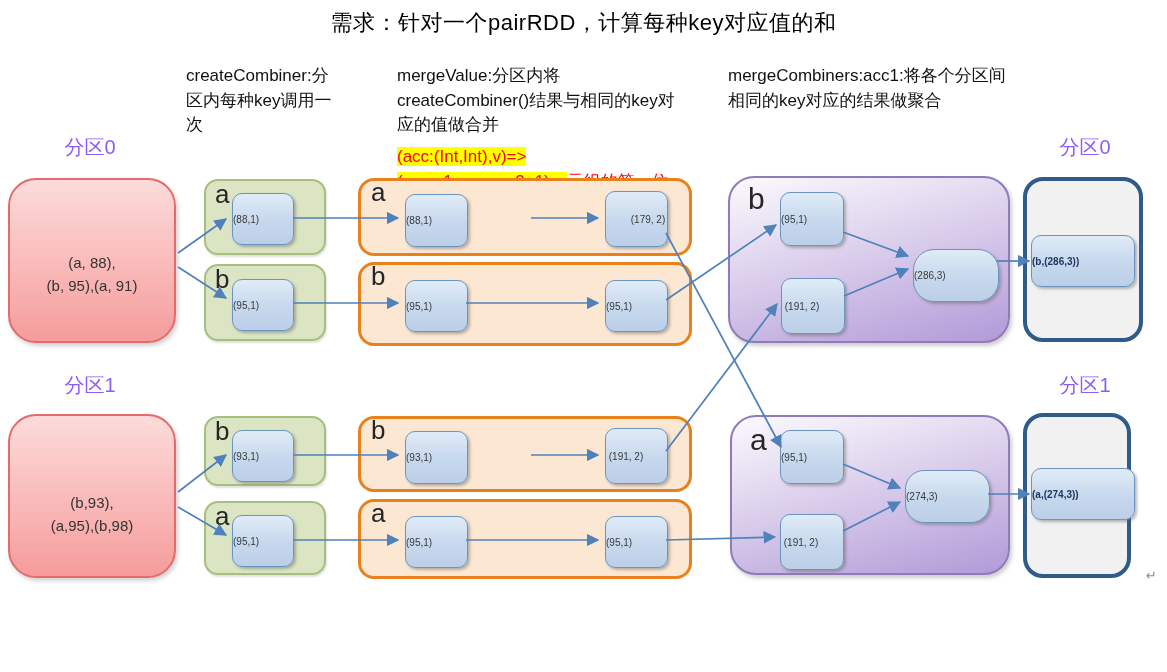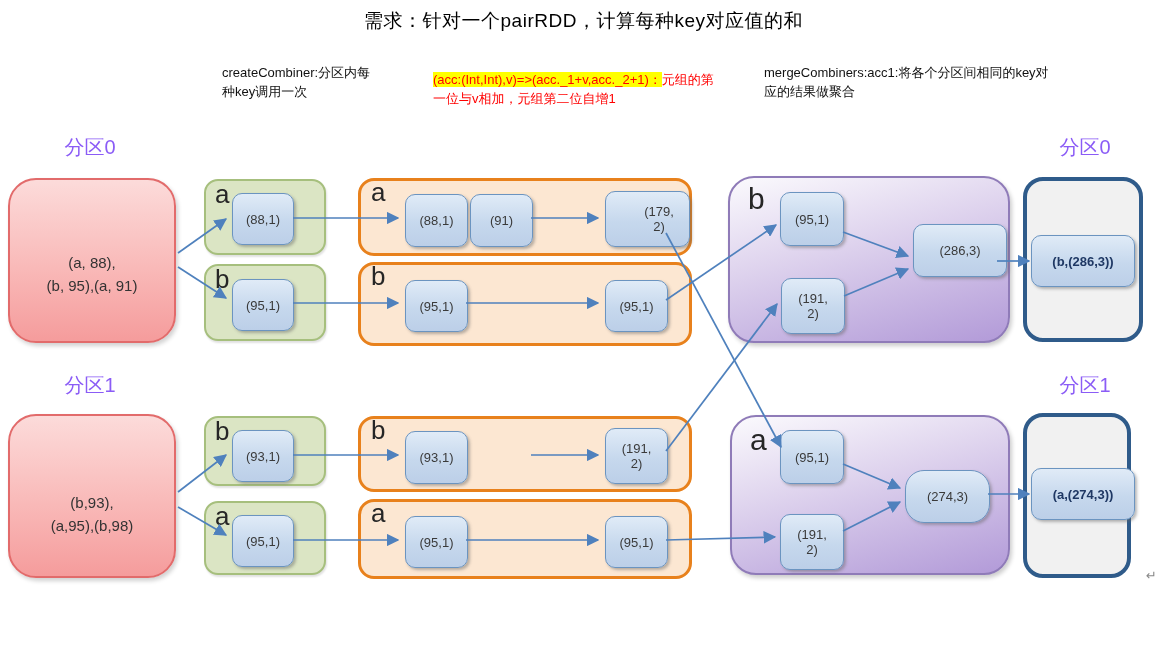--- a/index.html
+++ b/index.html
@@ -1,45 +1,45 @@
 <!DOCTYPE html>
 <html><head>
 <meta charset="utf-8">
 <style>
   html,body{margin:0;padding:0;background:#fff;}
   .canvas{position:relative;width:1167px;height:672px;background:#fff;overflow:hidden;
           font-family:"Liberation Sans","DejaVu Sans",sans-serif;color:#1a1a1a;}
-  .title{position:absolute;left:0;top:8px;width:100%;text-align:center;font-size:19px;color:#000;letter-spacing:.5px;}
+  .title{position:absolute;left:0;top:8px;width:100%;text-align:center;font-size:22px;color:#000;letter-spacing:.5px;}
   .caption{position:absolute;left:0;top:606px;width:100%;text-align:center;
            font-family:"Liberation Serif","DejaVu Serif",serif;font-size:21px;color:#000;}
   .caption .ret{font-size:13px;color:#777;}
   .ret-mark{position:absolute;left:1146px;top:568px;font-size:13px;color:#888;}
 
-  .hdr{position:absolute;font-size:13px;line-height:1.45;margin-left:36px;}
+  .hdr{position:absolute;font-size:17px;line-height:1.45;}
   .hdr .desc{margin:0;color:#111;}
   .hdr .formula{margin:7px 0 0 0;}
   .hl{background:#ffff00;color:#ff0000;}
   .note{color:#ff0000;}
 
   .part-label{position:absolute;width:120px;text-align:center;font-size:20px;color:#8b5cf6;}
 
   .grp{position:absolute;box-sizing:border-box;}
   .grp-pink{background:linear-gradient(180deg,#fcdbda 0%,#f9b9b8 55%,#f59c9c 100%);
             border:2px solid #e26b6b;border-radius:28px;box-shadow:2px 3px 4px rgba(0,0,0,.18);}
   .grp-green{background:#dbe5c4;border:2px solid #a6bf7d;border-radius:14px;box-shadow:1px 2px 2px rgba(0,0,0,.12);}
   .grp-orange{background:#fce7d2;border:3px solid #e8811c;border-radius:16px;}
   .grp-purple{background:linear-gradient(165deg,#fbfafd 0%,#dfd4ee 40%,#b29ad8 100%);
               border:2px solid #8f7bb8;border-radius:26px;box-shadow:2px 3px 4px rgba(0,0,0,.2);}
   .grp-gray{background:#f1f1f1;border:4px solid #2f5b8a;border-radius:20px;}
 
   .key-letter{position:absolute;font-size:26px;color:#262626;line-height:1;}
   .key-letter.big{font-size:30px;}
 
-  .node{position:absolute;box-sizing:border-box;display:flex;align-items:center;justify-content:center;
-        text-align:center;font-size:13px;color:#3a3a3a;
+  .node{position:absolute;box-sizing:border-box;display:flex;align-items:center;
+        text-align:center;font-size:10px;color:#3a3a3a;
         background:linear-gradient(180deg,#e0ebf7 0%,#c6d8ed 55%,#bccfe8 100%);
         border:1.5px solid #6b94c0;border-radius:10px;box-shadow:2px 2px 3px rgba(100,100,100,.45);}
   .node .txt{display:block;}
   .node.narrow .txt{width:40px;}
   .node.result{font-weight:bold;color:#1f3864;}
 
   .src-text{position:absolute;width:100%;text-align:center;font-size:15px;color:#333;line-height:1.5;}
 
   svg.overlay{position:absolute;left:0;top:0;pointer-events:none;}
 </style>
@@ -48,20 +48,21 @@
 
 <div class="canvas">
 
   <div class="title">需求：针对一个pairRDD，计算每种key对应值的和</div>
 
   <div class="hdr" style="left:186px;top:64px;width:150px;">
     <p class="desc">createCombiner:分区内每种key调用一次</p>
   </div>
 
   <div class="hdr" style="left:397px;top:64px;width:288px;">
+    <p class="desc">mergeValue:分区内将createCombiner()结果与相同的key对应的值做合并</p>
     <p class="formula"><span class="hl">(acc:(Int,Int),v)=&gt;(acc._1+v,acc._2+1)：</span><span class="note">元组的第一位与v相加，元组第二位自增1</span></p>
   </div>
 
   <div class="hdr" style="left:728px;top:64px;width:288px;">
     <p class="desc">mergeCombiners:acc1:将各个分区间相同的key对应的结果做聚合</p>
   </div>
 
   <div class="part-label" style="left:30px;top:134px;">分区0</div>
   <div class="part-label" style="left:30px;top:372px;">分区1</div>
   <div class="part-label" style="left:1025px;top:134px;">分区0</div>
@@ -103,24 +104,21 @@
     <div class="node" style="left:26px;top:12px;width:62px;height:52px;">
         <span class="txt">(95,1)</span>
       </div>
   </div>
 
   <div class="grp grp-orange" style="left:358px;top:178px;width:334px;height:78px;">
     <span class="key-letter" style="left:10px;top:-2px;">a</span>
     <div class="node" style="left:44px;top:13px;width:63px;height:53px;">
         <span class="txt">(88,1)</span>
       </div>
-    <div class="node" style="left:109px;top:13px;width:63px;height:53px;">
-        <span class="txt">(91)</span>
-      </div>
-    <div class="node narrow" style="left:244px;top:10px;width:85px;height:56px;padding-left:23px;">
+    <div class="node narrow" style="left:244px;top:10px;width:63px;height:56px;padding-left:23px;">
         <span class="txt">(179, 2)</span>
       </div>
   </div>
   <div class="grp grp-orange" style="left:358px;top:262px;width:334px;height:84px;">
     <span class="key-letter" style="left:10px;top:-2px;">b</span>
     <div class="node" style="left:44px;top:15px;width:63px;height:52px;">
         <span class="txt">(95,1)</span>
       </div>
     <div class="node" style="left:244px;top:15px;width:63px;height:52px;">
         <span class="txt">(95,1)</span>
@@ -146,21 +144,21 @@
   </div>
 
   <div class="grp grp-purple" style="left:728px;top:176px;width:282px;height:167px;">
     <span class="key-letter big" style="left:18px;top:6px;">b</span>
     <div class="node" style="left:50px;top:14px;width:64px;height:54px;">
         <span class="txt">(95,1)</span>
       </div>
     <div class="node narrow" style="left:51px;top:100px;width:64px;height:56px;">
         <span class="txt">(191, 2)</span>
       </div>
-    <div class="node" style="left:183px;top:46px;width:94px;height:53px;">
+    <div class="node" style="left:183px;top:71px;width:86px;height:53px;border-radius:21px;">
         <span class="txt">(286,3)</span>
       </div>
   </div>
   <div class="grp grp-purple" style="left:730px;top:415px;width:280px;height:160px;">
     <span class="key-letter big" style="left:18px;top:8px;">a</span>
     <div class="node" style="left:48px;top:13px;width:64px;height:54px;">
         <span class="txt">(95,1)</span>
       </div>
     <div class="node narrow" style="left:48px;top:97px;width:64px;height:56px;">
         <span class="txt">(191, 2)</span>

